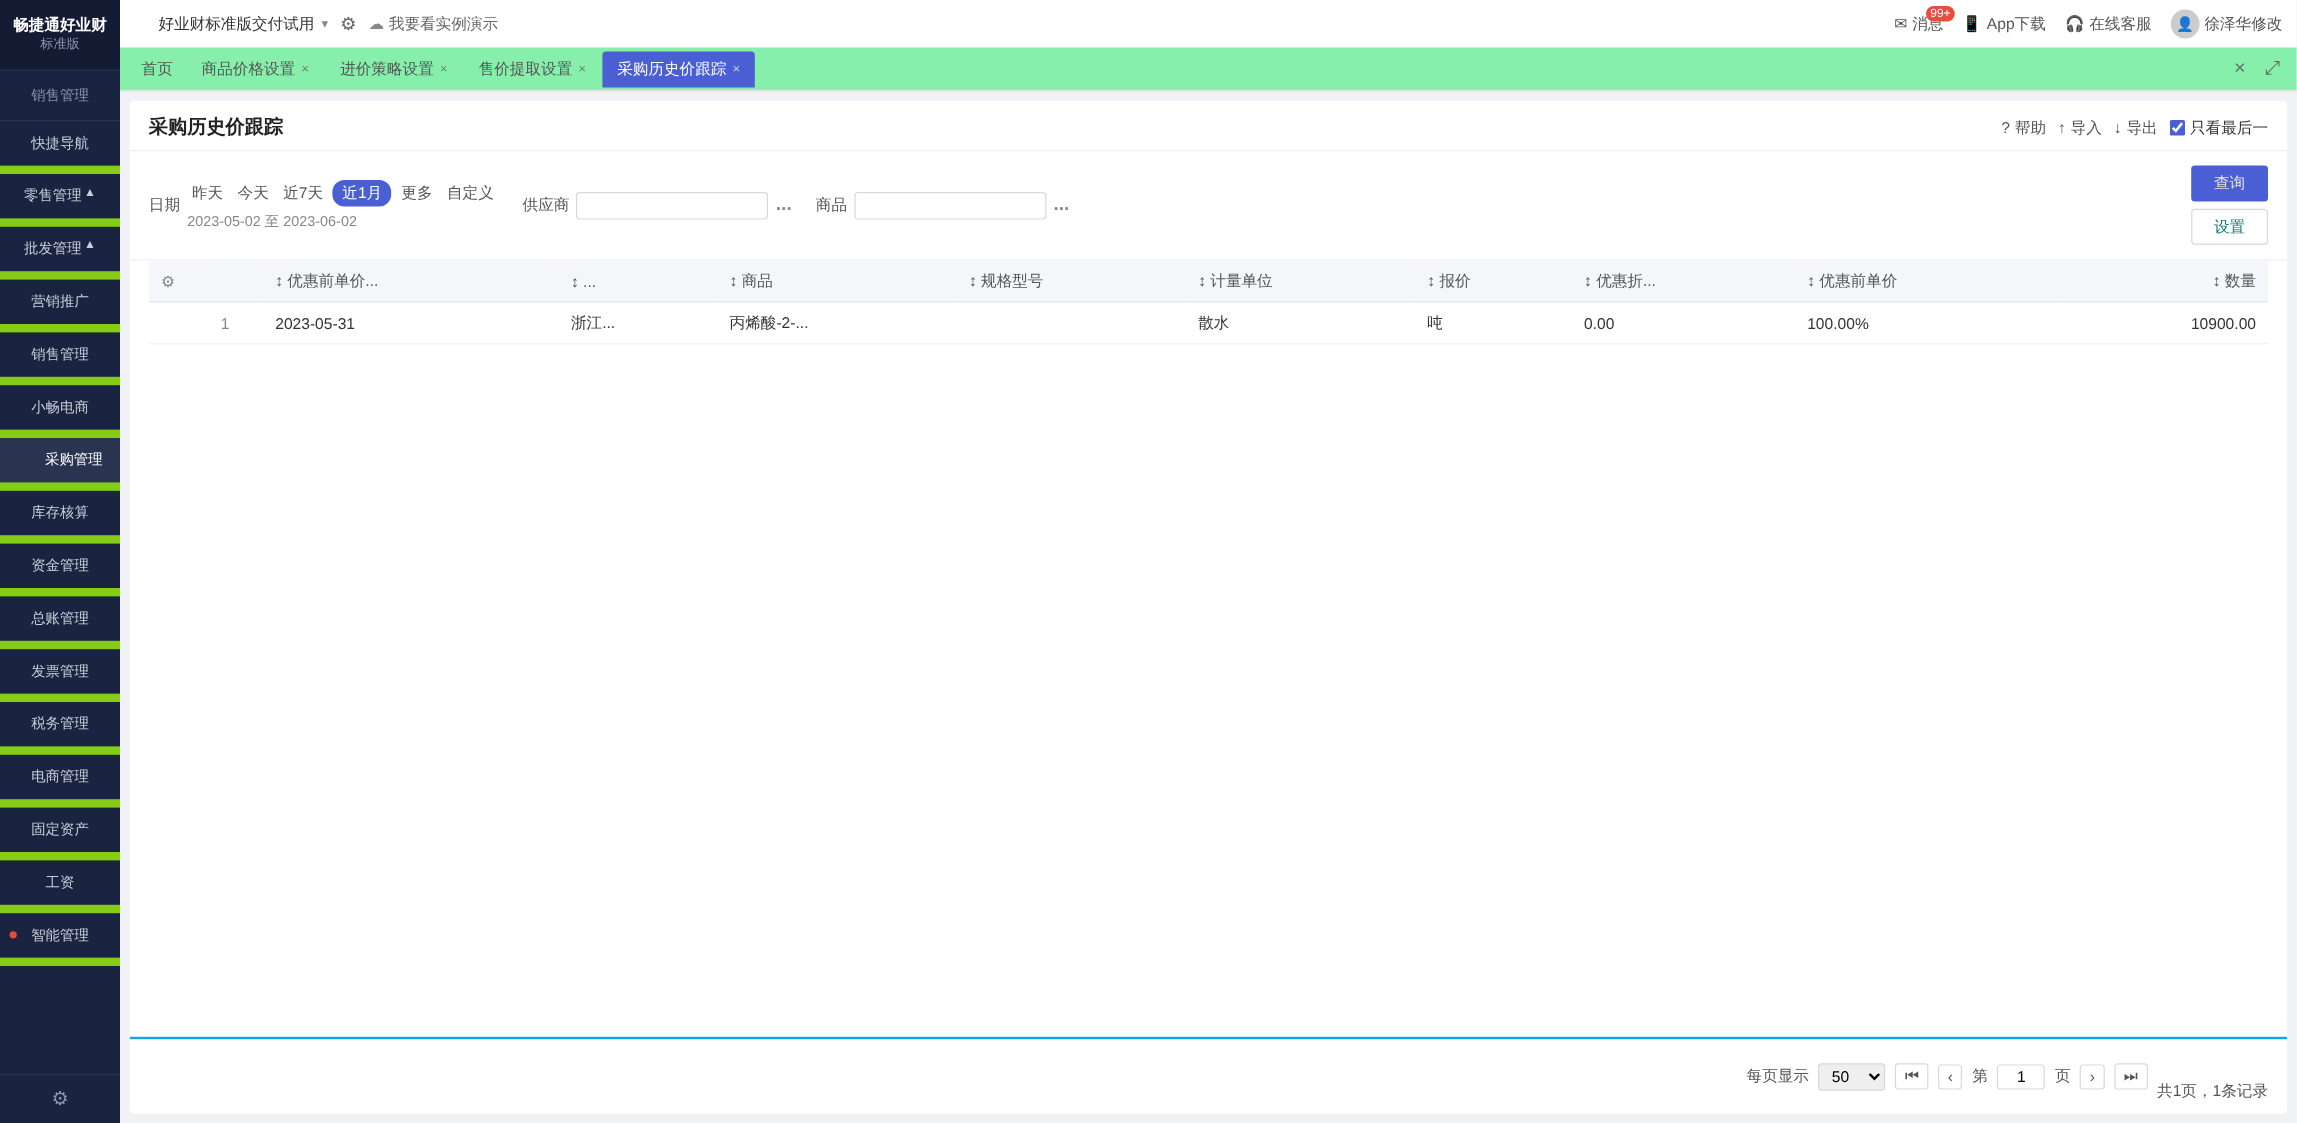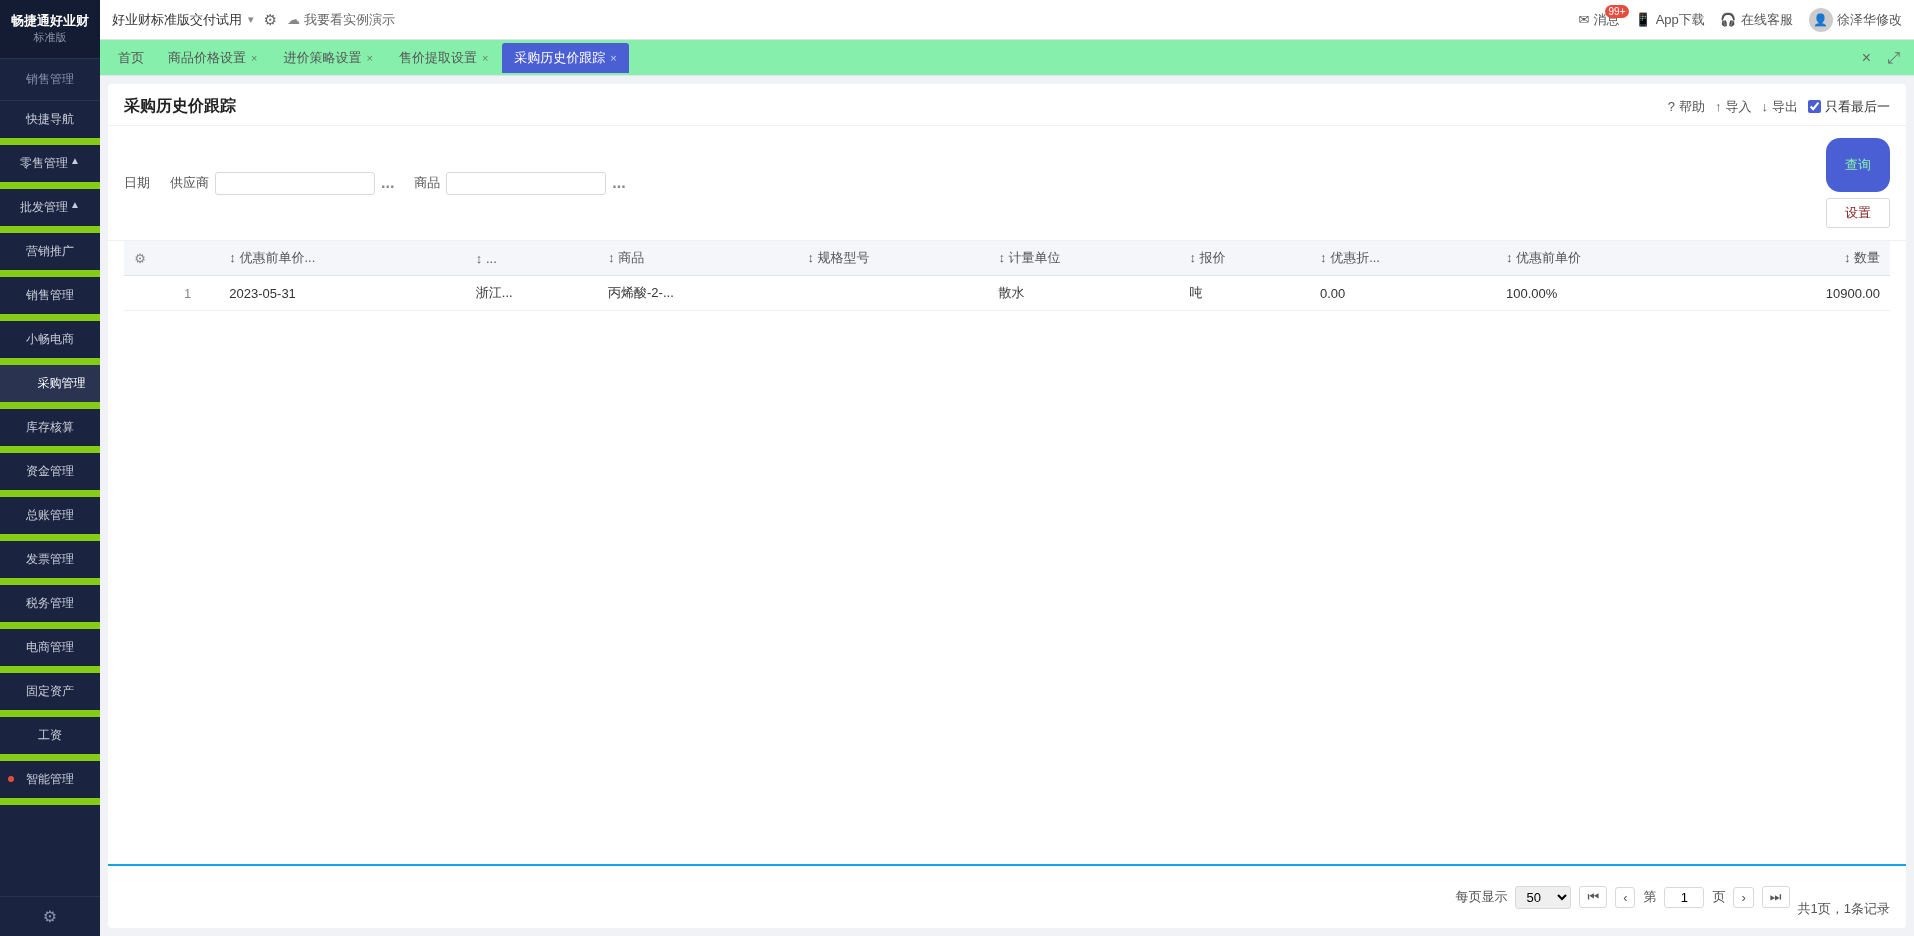--- a/index.html
+++ b/index.html
@@ -17,21 +17,21 @@
     .sidebar-nav-item.active { color: #fff; background: #2a3450; padding-left: 28px; }
     .sidebar-nav-item .dot { width: 6px; height: 6px; background: #e74c3c; border-radius: 50%; position: absolute; left: 8px; top: 50%; transform: translateY(-50%); }
     .sidebar-bottom { margin-top: auto; padding: 10px; text-align: center; border-top: 1px solid #2a3450; }
     .sidebar-bottom .gear-icon { color: #8892aa; font-size: 16px; cursor: pointer; }
 
     
     .main { flex: 1; display: flex; flex-direction: column; overflow: hidden; background: #f0f2f5; }
 
     
     .topbar { height: 40px; background: #fff; display: flex; align-items: center; padding: 0 12px; border-bottom: 1px solid #e0e3ea; gap: 10px; flex-shrink: 0; }
-    .topbar-product { display: flex; align-items: center; gap: 6px; font-size: 13px; color: #333; cursor: pointer; }
+    .topbar-product { display: flex; align-items: center; gap: 6px; font-size: 13px; color: #333; cursor: pointer; margin-left: 20px; }
     .topbar-product .chevron { font-size: 11px; color: #888; }
     .topbar-settings-icon { color: #666; cursor: pointer; font-size: 15px; }
     .topbar-demo { display: flex; align-items: center; gap: 4px; font-size: 13px; color: #666; cursor: pointer; }
     .topbar-demo .cloud-icon { color: #888; }
     .topbar-right { margin-left: auto; display: flex; align-items: center; gap: 16px; }
     .topbar-msg { position: relative; cursor: pointer; display: flex; align-items: center; gap: 4px; font-size: 13px; color: #555; }
     .topbar-msg .badge { background: #e74c3c; color: #fff; font-size: 10px; border-radius: 8px; padding: 1px 4px; position: absolute; top: -6px; right: -10px; }
     .topbar-app { display: flex; align-items: center; gap: 4px; font-size: 13px; color: #555; cursor: pointer; }
     .topbar-service { display: flex; align-items: center; gap: 4px; font-size: 13px; color: #555; cursor: pointer; }
     .topbar-user { display: flex; align-items: center; gap: 4px; font-size: 13px; color: #555; cursor: pointer; }
@@ -62,22 +62,22 @@
     .filter-bar { padding: 12px 16px; border-bottom: 1px solid #f0f0f0; flex-shrink: 0; }
     .filter-row { display: flex; align-items: center; gap: 20px; flex-wrap: wrap; }
     .filter-group { display: flex; align-items: center; gap: 6px; }
     .filter-label { font-size: 13px; color: #555; white-space: nowrap; }
     .date-options { display: flex; align-items: center; gap: 4px; }
     .date-opt { font-size: 13px; color: #555; cursor: pointer; padding: 2px 4px; border-radius: 3px; }
     .date-opt.active { background: #4b5fd4; color: #fff; border-radius: 10px; padding: 2px 8px; }
     .date-range { font-size: 12px; color: #888; margin-top: 4px; }
     .filter-input { border: 1px solid #d9d9d9; border-radius: 3px; padding: 3px 8px; font-size: 13px; width: 160px; outline: none; }
     .filter-more { color: #888; cursor: pointer; font-size: 16px; font-weight: bold; }
-    .query-btn { background: #4b5fd4; color: #86efac; border: none; border-radius: 14px; padding: 18px 18px; font-size: 13px; cursor: pointer; }
-    .settings-btn { background: #fff; color: #7f1d1d; border: 1px solid #d9d9d9; border-radius: 3px; padding: 5px 18px; font-size: 13px; cursor: pointer; }
+    .query-btn { background: #4b5fd4; color: #e5e5e5; border: none; border-radius: 3px; padding: 6px 18px; font-size: 13px; cursor: pointer; }
+    .settings-btn { background: #fff; color: #0f766e; border: 1px solid #d9d9d9; border-radius: 3px; padding: 5px 18px; font-size: 13px; cursor: pointer; }
 
     
     .table-container { flex: 1; overflow: auto; padding: 0 16px; }
     table { width: 100%; border-collapse: collapse; font-size: 13px; }
     thead tr { background: #f5f6fa; border-bottom: 1px solid #e0e3ea; }
     thead th { padding: 8px 10px; text-align: left; color: #555; font-weight: normal; white-space: nowrap; border-right: none; user-select: none; }
     tbody tr { border-bottom: 1px solid #f0f0f0; }
     tbody td { padding: 8px 10px; color: #333; }
     .col-settings { width: 32px; text-align: center; }
     .settings-gear { color: #888; cursor: pointer; }
@@ -242,20 +242,31 @@
           <span>只看最后一</span>
         </div>
       </div>
     </div>
 
     <div class="filter-bar">
       <div class="filter-row">
 
         <div class="filter-group">
           <span class="filter-label">日期</span>
+          <div>
+            <div class="date-options">
+              <span class="date-opt">昨天</span>
+              <span class="date-opt">今天</span>
+              <span class="date-opt">近7天</span>
+              <span class="date-opt active">近1月</span>
+              <span class="date-opt">更多</span>
+              <span class="date-opt">自定义</span>
+            </div>
+            <div class="date-range">2023-05-02 至 2023-06-02</div>
+          </div>
         </div>
 
         <div class="filter-group">
           <span class="filter-label">供应商</span>
           <input type="text" class="filter-input" style="">
           <span class="filter-more">...</span>
         </div>
 
         <div class="filter-group">
           <span class="filter-label">商品</span>

